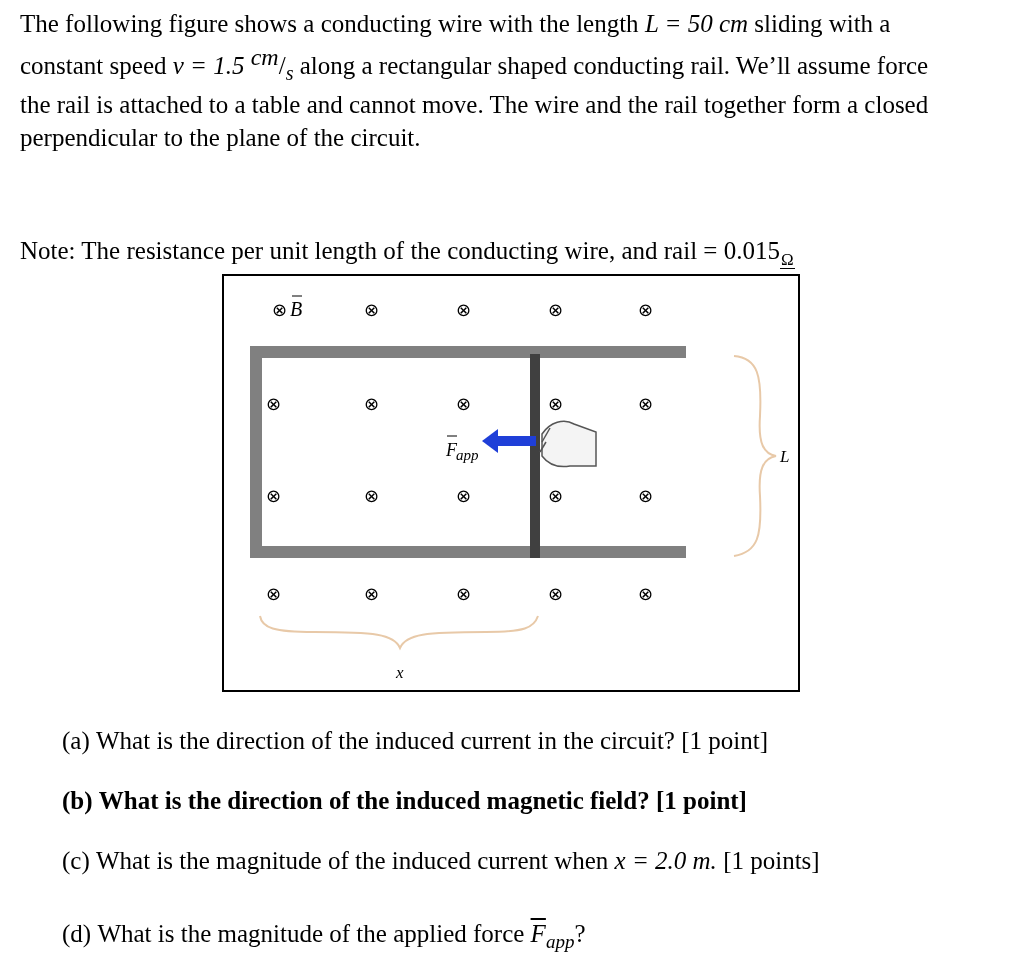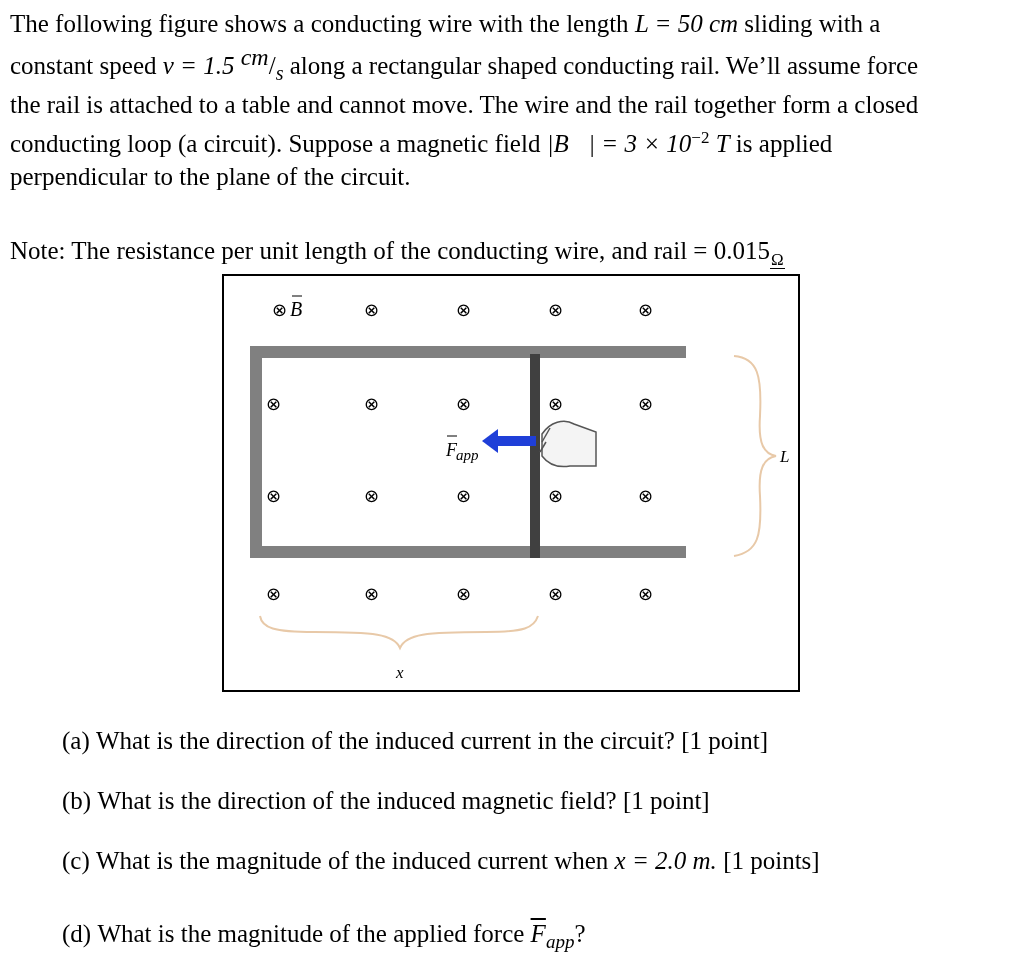--- a/index.html
+++ b/index.html
@@ -1,18 +1,18 @@
 <!DOCTYPE html>
 <html><head>
 <meta charset="utf-8">
 <style>
   html, body { margin:0; padding:0; background:#ffffff; }
   body { width:1024px; height:961px; position:relative; overflow:hidden;
          font-family:"Liberation Serif", "DejaVu Serif", serif; color:#000; }
-  .para { position:absolute; left:10px; width:980px; font-size:25px; line-height:32.5px; }
+  .para { position:absolute; left:20px; width:980px; font-size:25px; line-height:32.5px; }
   .m { font-style:italic; }
   .q { position:absolute; left:62px; font-size:25px; line-height:30px; white-space:nowrap; }
   .figure { position:absolute; left:222px; top:274px; width:578px; height:418px; border:2px solid #000; box-sizing:border-box; background:#fff; }
   .figure svg { position:absolute; left:0; top:0; }
   .unit-frac { display:inline-flex; flex-direction:column; align-items:center; font-size:17px; line-height:17px; vertical-align:-6px; }
 </style>
 </head>
 <body>
 
 <div class="para" style="top:8px;">
@@ -21,26 +21,20 @@
     <span class="m">L = 50 cm</span>
     <span>sliding with a</span>
   </div>
   <div>
     <span>constant speed</span>
     <span class="m">v = 1.5</span>
     <span><sup class="m" style="font-size:24px;">cm</sup>/<sub class="m" style="font-size:20px;">s</sub></span>
     <span>along a rectangular shaped conducting rail. We’ll assume force</span>
   </div>
   <div>the rail is attached to a table and cannot move. The wire and the rail together form a closed</div>
-  <div>
-    <span>conducting loop (a circuit). Suppose a magnetic field</span>
-    <span class="m">|B⃗| = 3 × 10</span><sup style="font-size:17px;">−2</sup>
-    <span class="m">T</span>
-    <span>is applied</span>
-  </div>
   <div>perpendicular to the plane of the circuit.</div>
 </div>
 
 <div class="para" style="top:204px;margin-top:31px;">
   <span>Note: The resistance per unit length of the conducting wire, and rail =</span>
   <span>0.015</span><span class="unit-frac">
       <span style="border-bottom:1px solid #000;padding:0 1px;">Ω</span>
       <span class="m">m</span>
     </span>
 </div>
@@ -98,21 +92,21 @@
     <text x="556" y="186" font-family="Liberation Serif, serif" font-size="17" font-style="italic">L</text>
 
     <path d="M36,340 C38,352 50,356 90,356 C150,356 170,358 176,372 C182,358 202,356 262,356 C300,356 310,352 314,340" fill="none" stroke="#e8c9a8" stroke-width="2"></path>
     <text x="172" y="402" font-family="Liberation Serif, serif" font-size="17" font-style="italic">x</text>
   </svg>
 </div>
 
 <div class="q" style="top:726px;">
   <span>(a)</span>&nbsp;<span>What is the direction of the induced current in the circuit? [1 point]</span>
 </div>
-<div class="q" style="top:786px;">
+<div class="q" style="top:786px;font-weight:bold;">
   <span>(b)</span>&nbsp;<span>What is the direction of the induced magnetic field? [1 point]</span>
 </div>
 <div class="q" style="top:846px;">
   <span>(c)</span>&nbsp;<span>What is the magnitude of the induced current when</span>
   <span class="m">x = 2.0 m.</span>
   <span>[1 points]</span>
 </div>
 <div class="q" style="top:919px;">
   <span>(d)</span>&nbsp;<span>What is the magnitude of the applied force</span>
   <span class="m" style="text-decoration:overline;">F</span><sub class="m" style="font-size:19px;">app</sub><span>?</span>

